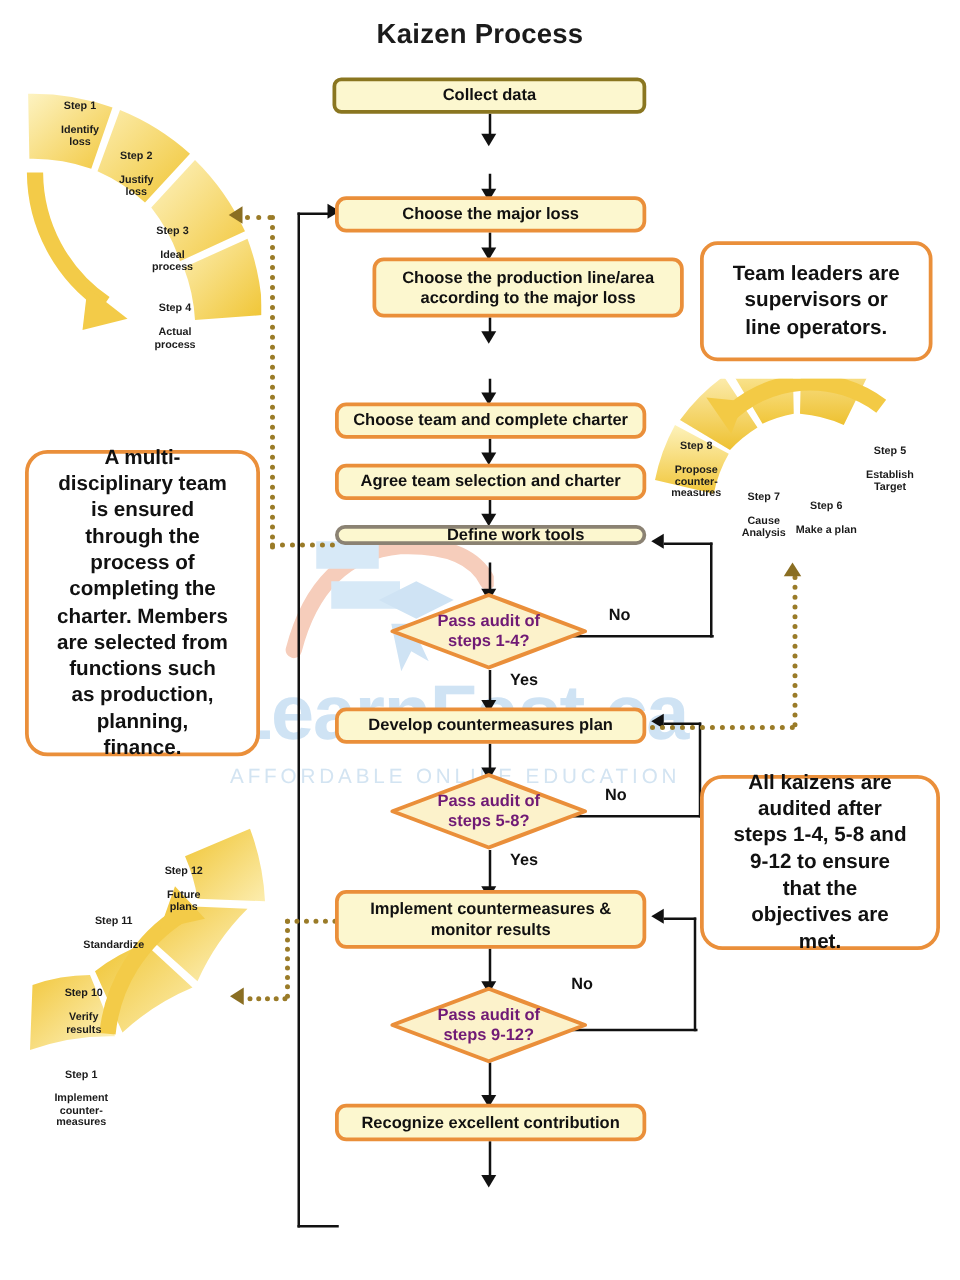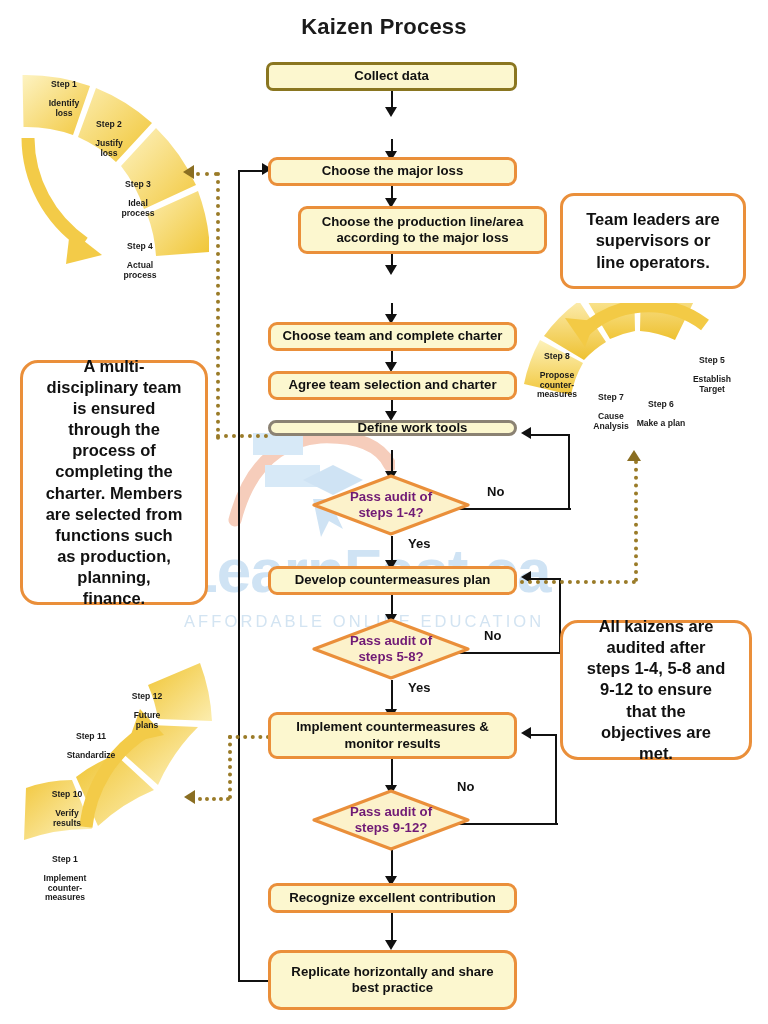--- a/index.html
+++ b/index.html
@@ -405,24 +405,20 @@
     <div class="dlabel">
       <span>Pass audit of</span>
       <span>steps 9-12?</span>
     </div>
   </div>
 
   <div class="fbox std" style="left:268px;top:883px;width:249px;height:30px;">
     <span>Recognize excellent contribution</span>
   </div>
 
-  <div class="fbox std" style="left:268px;top:950px;width:249px;height:60px;flex-direction:column;border-radius:13px;">
-    <span>Replicate horizontally and share</span>
-    <span>best practice</span>
-  </div>
 
   <div class="note" style="left:20px;top:360px;width:188px;height:245px;border-radius:18px;">
     <span>A multi-disciplinary team is ensured through the process of completing the charter. Members are selected from functions such as production, planning, finance.</span>
   </div>
 
   <div class="note" style="left:560px;top:193px;width:186px;height:96px;">
     <span>Team leaders are supervisors or line operators.</span>
   </div>
 
   <div class="note" style="left:560px;top:620px;width:192px;height:140px;border-radius:18px;">

